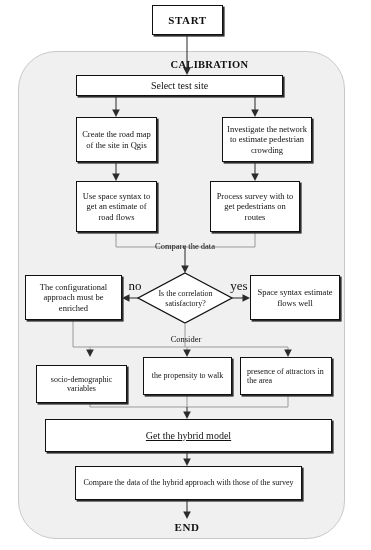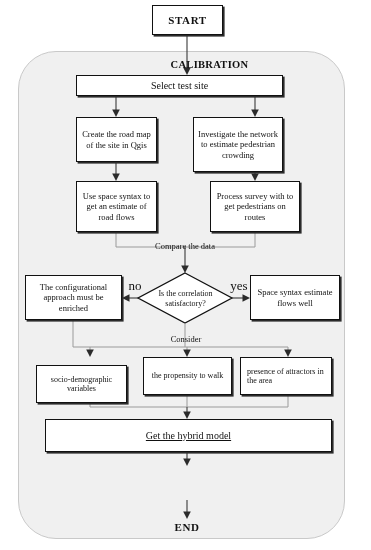--- a/index.html
+++ b/index.html
@@ -183,21 +183,21 @@
   </div>
 
   <div class="node f9" style="left:76px; top:75px; width:207px; height:21px;">
     <span class="node-text">Select test site</span>
   </div>
 
   <div class="node f85" style="left:76px; top:117px; width:81px; height:45px;">
     <span class="node-text">Create the road map of the site in Qgis</span>
   </div>
 
-  <div class="node f85" style="left:193px; top:117px; width:90px; height:55px;">
+  <div class="node f85" style="left:222px; top:117px; width:90px; height:45px;">
     <span class="node-text">Investigate the network to estimate pedestrian crowding</span>
   </div>
 
   <div class="node f85" style="left:76px; top:181px; width:81px; height:51px;">
     <span class="node-text">Use space syntax to get an estimate of road flows</span>
   </div>
 
   <div class="node f85" style="left:210px; top:181px; width:90px; height:51px;">
     <span class="node-text">Process survey with to get pedestrians on routes</span>
   </div>
@@ -241,18 +241,21 @@
   </div>
 
   <div class="node f8" style="left:240px; top:357px; width:92px; height:38px; justify-content:flex-start;">
     <span class="node-text" style="text-align:left; padding-left:3px;">presence of attractors in the area</span>
   </div>
 
   <div class="node f9" style="left:45px; top:419px; width:287px; height:33px;text-decoration:underline;">
     <span class="node-text">Get the hybrid model</span>
   </div>
 
+  <div class="node f8" style="left:75px; top:466px; width:227px; height:34px;">
+    <span class="node-text">Compare the data of the hybrid approach with those of the survey</span>
+  </div>
 
   <div class="plain-label" style="left:150px; top:521px; width:74px;">
     <span>END</span>
   </div>
 
 </div>
 
 </body></html>

